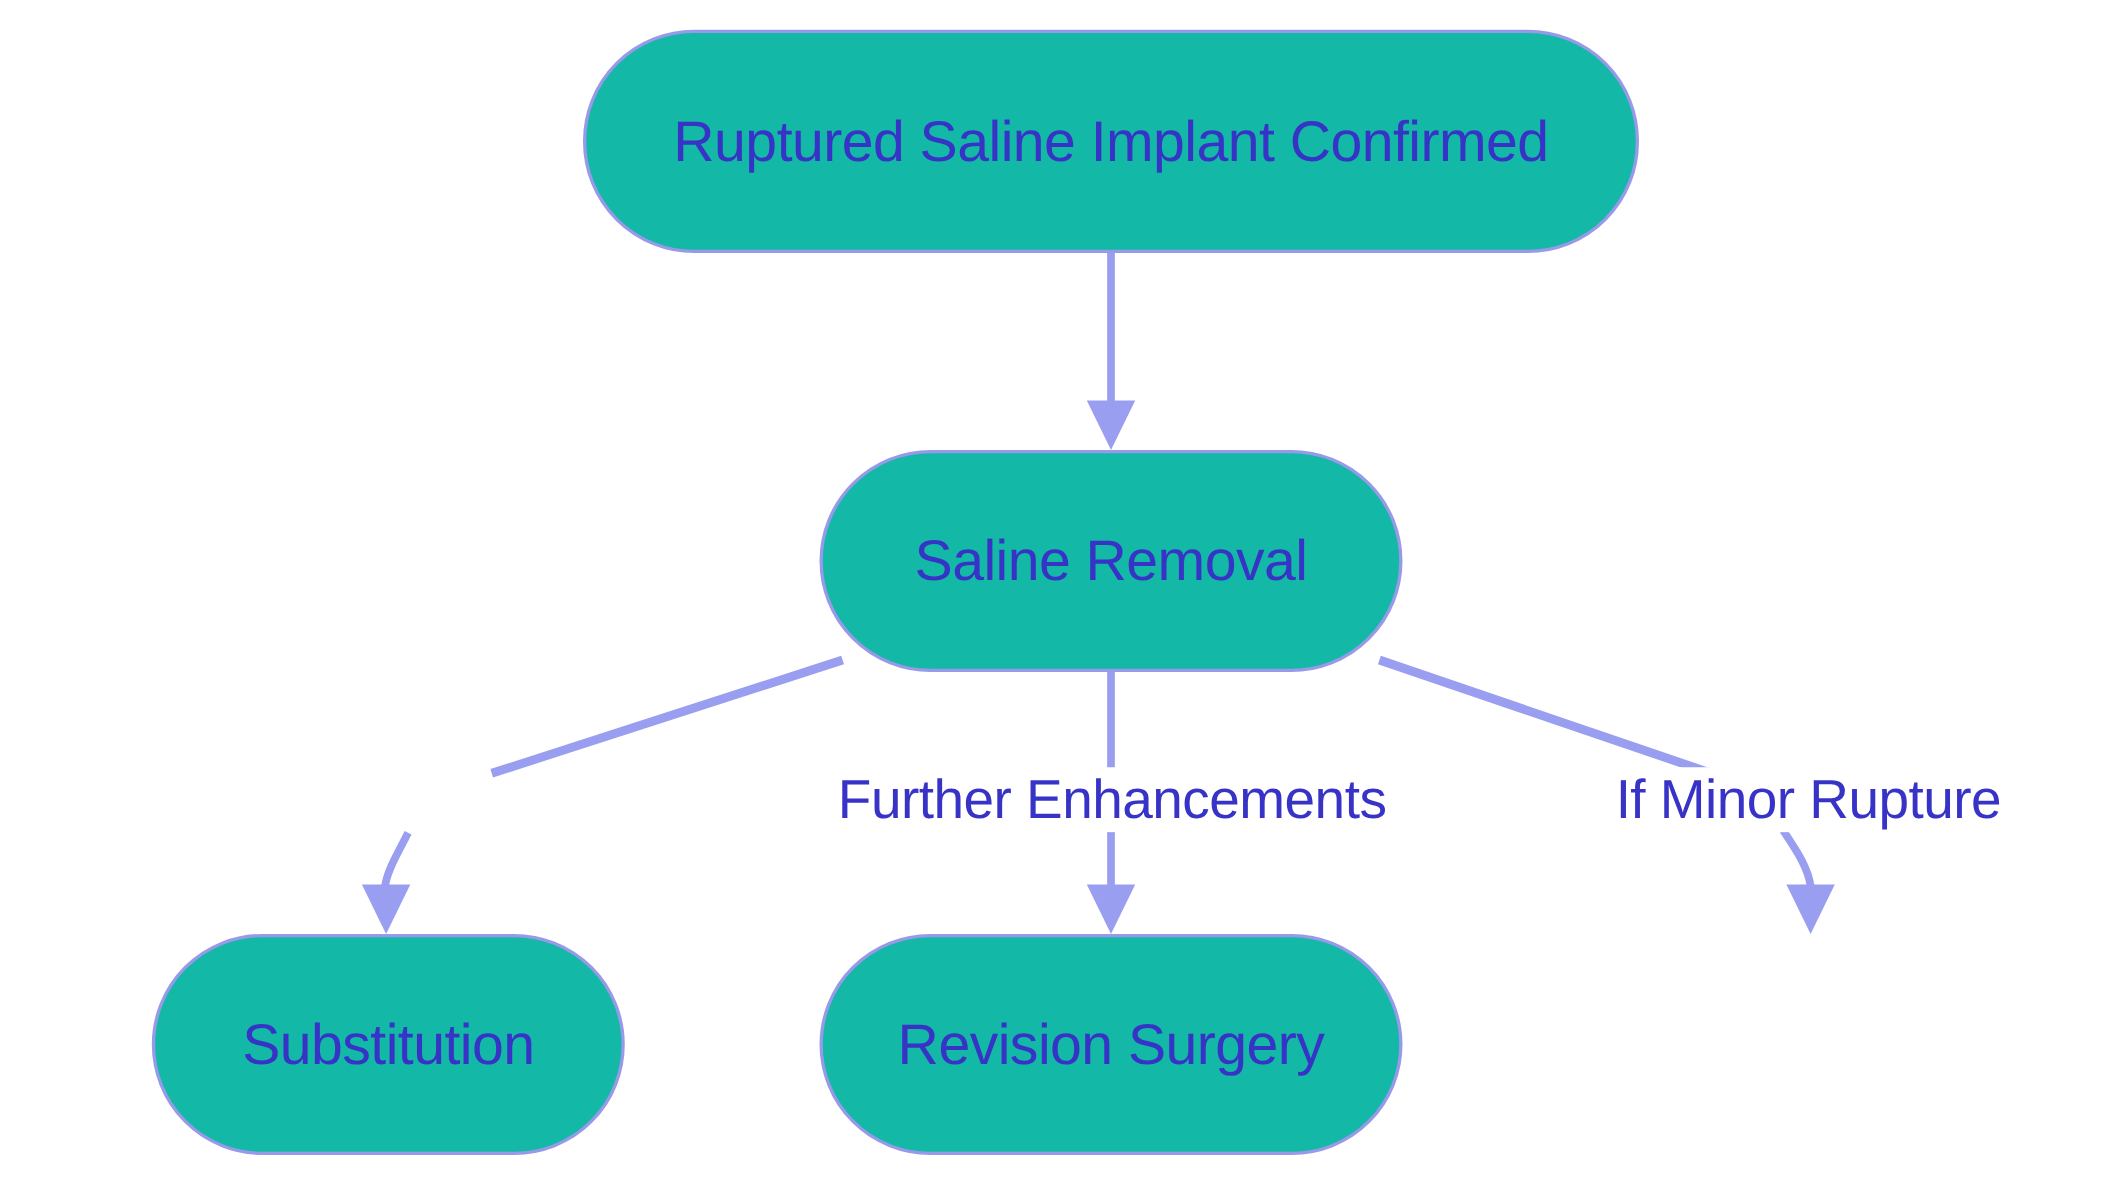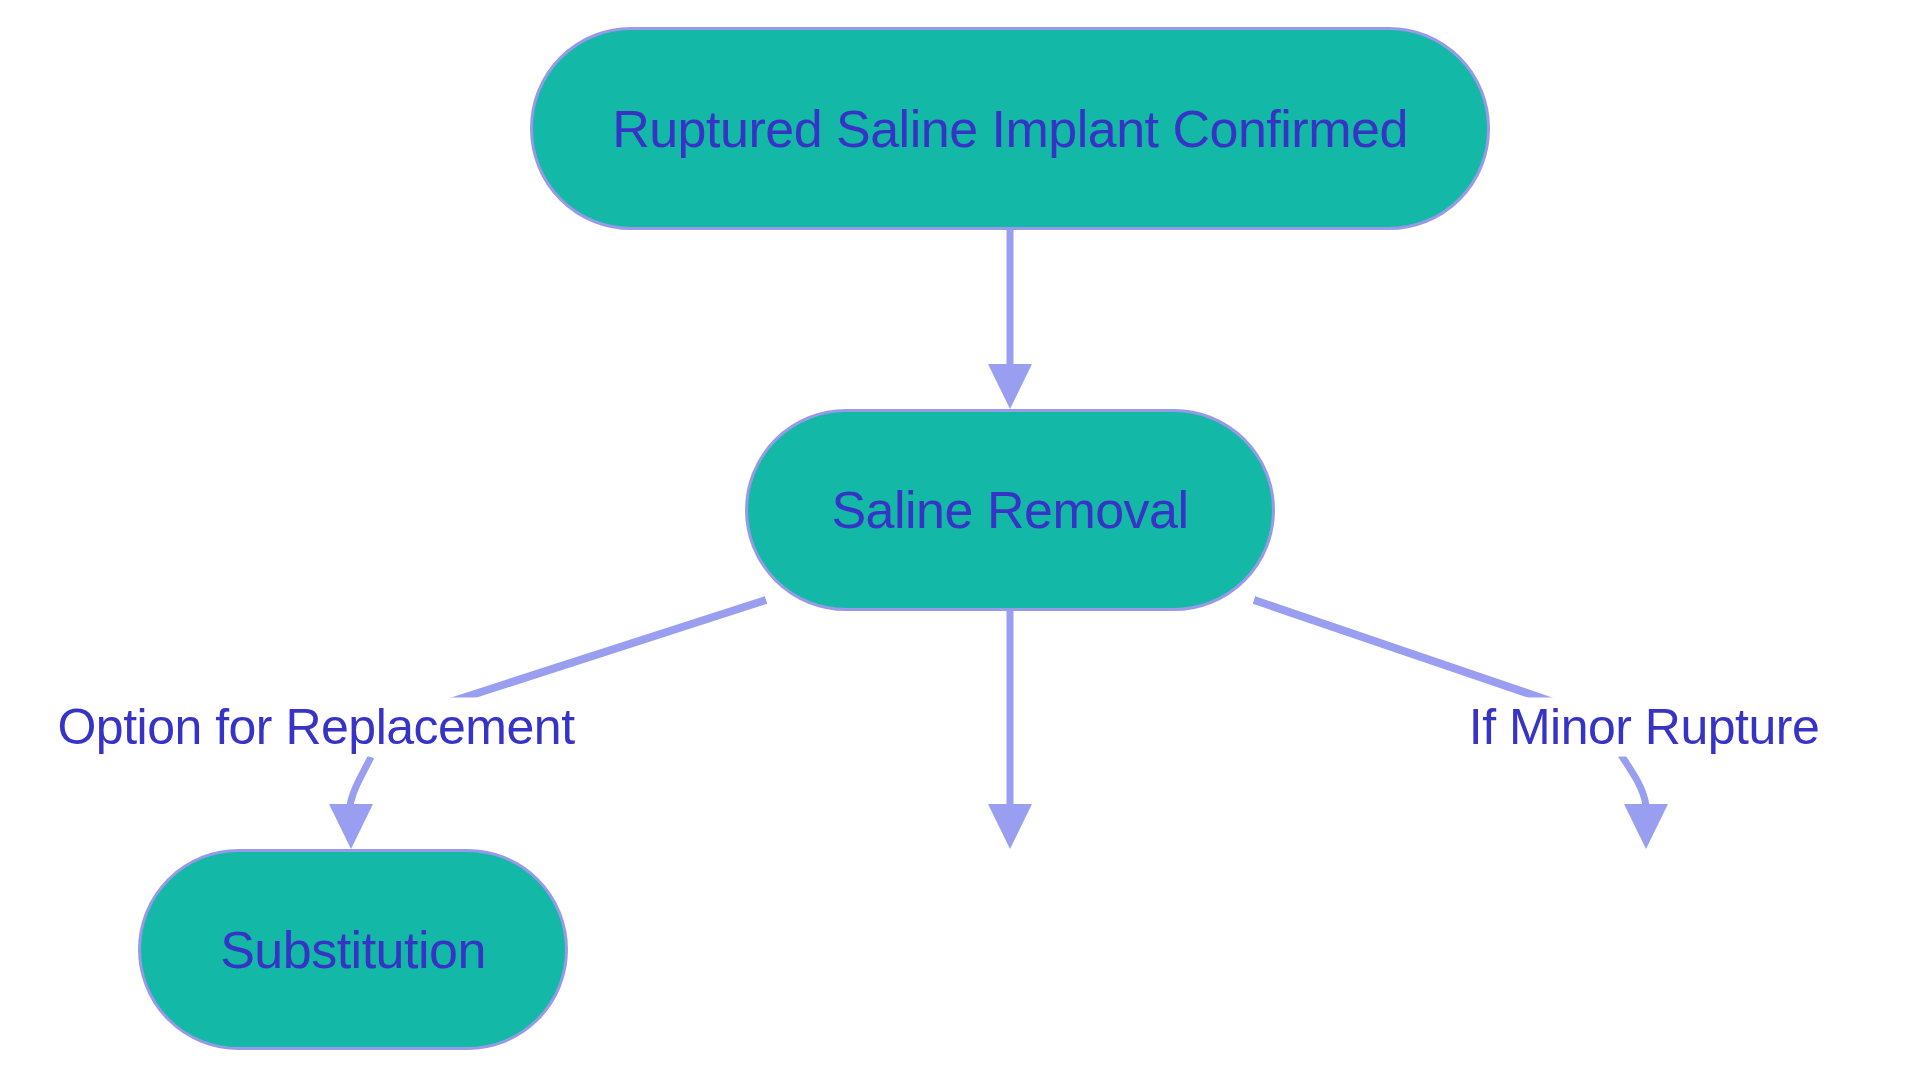--- a/index.html
+++ b/index.html
@@ -74,32 +74,35 @@
 
     <line class="edge-line" x1="766" y1="600" x2="447" y2="703" stroke-width="8"></line>
     <path class="edge-line" d="M 371,757 C 362,775 352,791 350,806" stroke-width="7"></path>
     <polygon class="edge-head" points="329,804 373,804 351,849"></polygon>
 
     <line class="edge-line" x1="1254" y1="600" x2="1556" y2="703" stroke-width="8"></line>
     <path class="edge-line" d="M 1621,755 C 1633,773 1644,789 1646,806" stroke-width="7"></path>
     <polygon class="edge-head" points="1624,804 1668,804 1646,849"></polygon>
   </svg>
 
-  <div class="edge-label" id="label-replacement" style="left:316px; top:727px;">Option for Replacement</div>
 
+  <div class="edge-label" id="label-enhancements" style="left:1011px; top:727px;">Further Enhancements</div>
 
   <div class="edge-label" id="label-minor" style="left:1644px; top:727px;">If Minor Rupture</div>
 
   <div class="node" id="node-confirmed">
     <span>Ruptured Saline Implant Confirmed</span>
   </div>
 
   <div class="node" id="node-removal">
     <span>Saline Removal</span>
   </div>
 
   <div class="node" id="node-substitution">
     <span>Substitution</span>
   </div>
 
+  <div class="node" id="node-revision">
+    <span>Revision Surgery</span>
+  </div>
 
 
 </div>
 
 </body></html>

